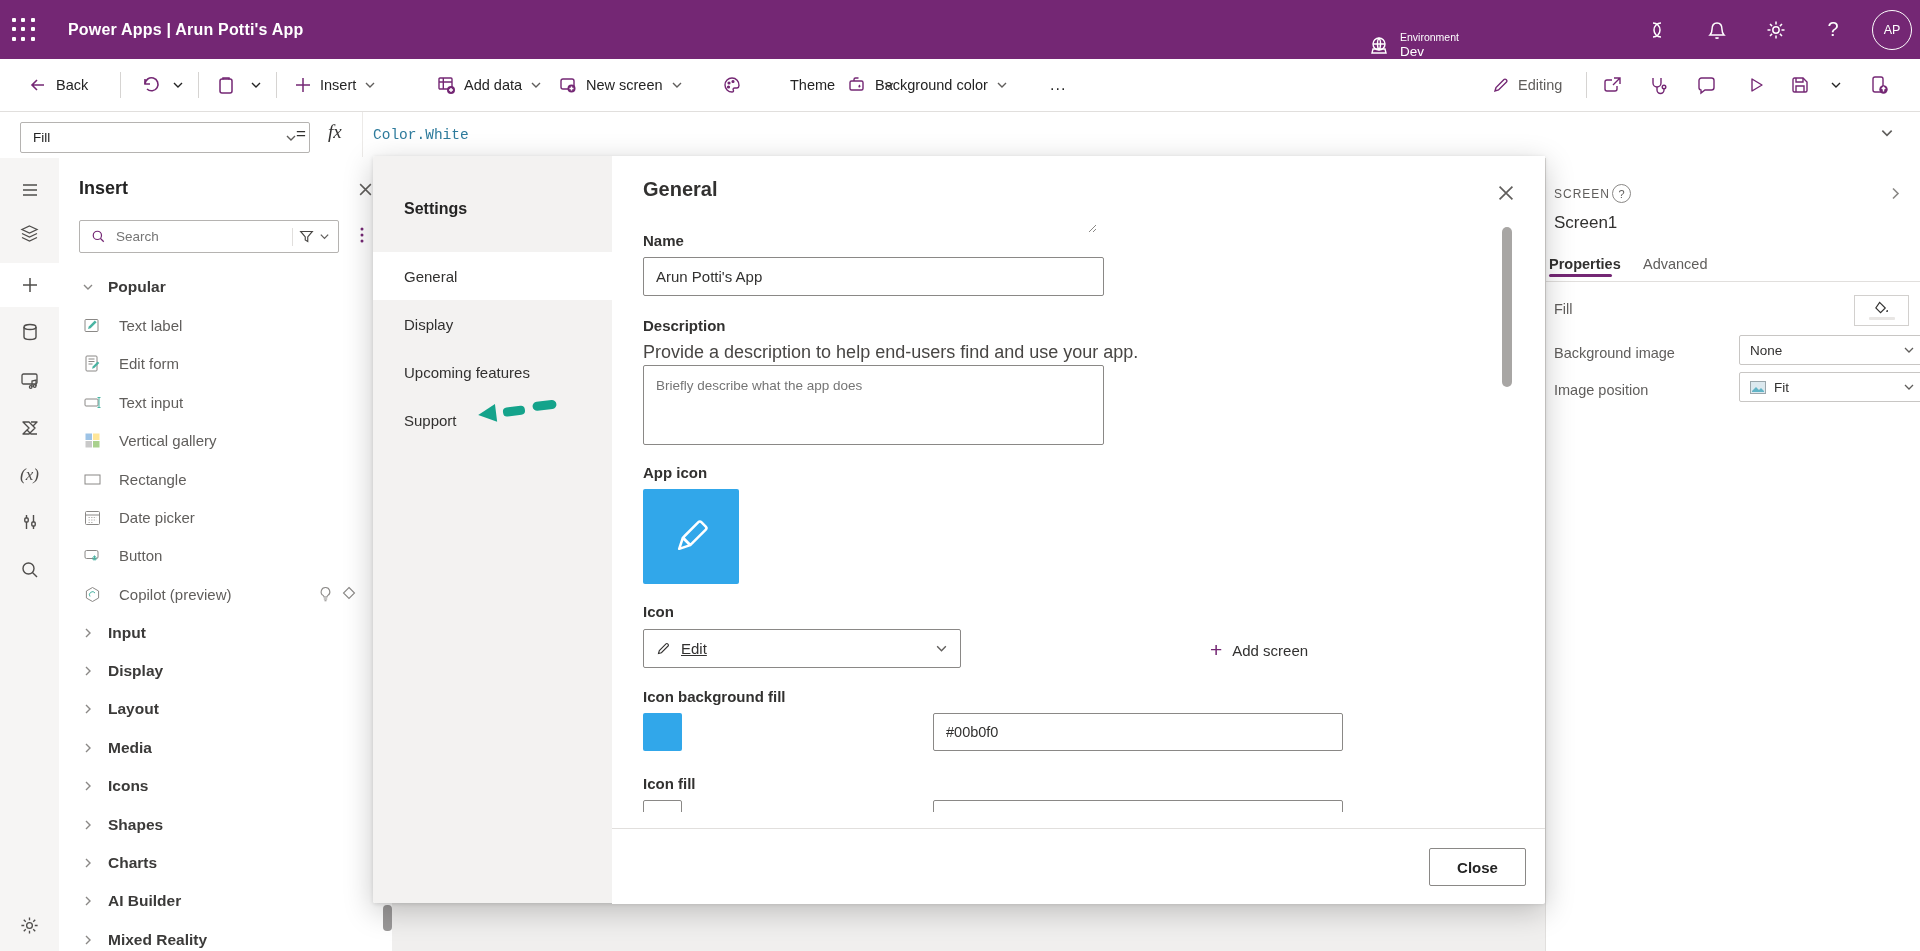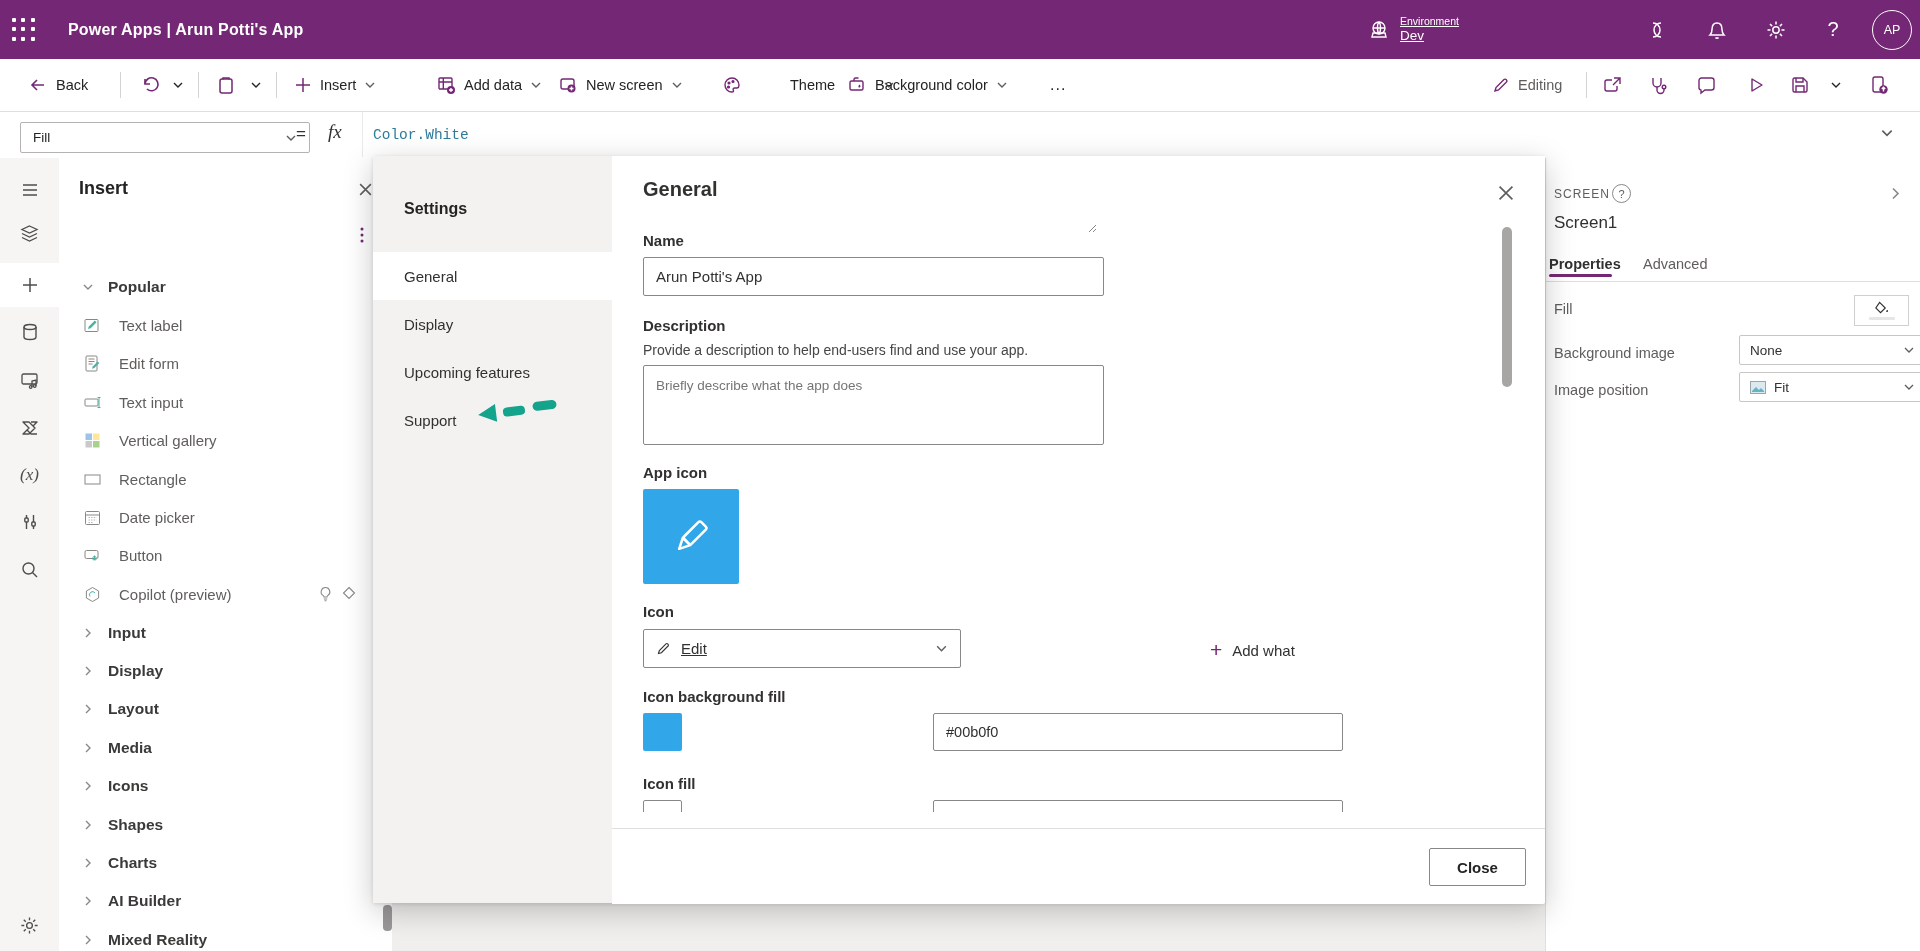--- a/index.html
+++ b/index.html
@@ -5,21 +5,21 @@
   html,body{margin:0;padding:0;background:#fff;}
   #app{position:relative;width:1920px;height:951px;overflow:hidden;
        font-family:"Liberation Sans",sans-serif;color:#242424;background:#fff;padding-left:48px;}
   .abs{position:absolute;}
   svg{display:block;}
   
   .topbar{left:0;top:0;width:1920px;height:59px;background:#742774;color:#fff;}
   .waffle{left:12px;top:18px;width:24px;height:24px;display:grid;grid-template-columns:repeat(3,1fr);gap:4px;cursor:pointer;}
   .waffle i{width:4px;height:4px;background:#fff;border-radius:1px;}
   .tb-title{left:68px;top:0;height:59px;display:flex;align-items:center;font-size:16px;font-weight:700;letter-spacing:.2px;}
-  .env{left:1368px;top:0;height:59px;display:flex;align-items:center;gap:10px;text-decoration:underline;}
+  .env{left:1368px;top:16px;height:59px;display:flex;align-items:center;gap:10px;}
   .env .lbl{font-size:10.5px;line-height:13px;}
   .env .val{font-size:13.5px;line-height:16px;}
   .tb-ic{top:0;height:59px;width:40px;display:flex;align-items:center;justify-content:center;color:#fff;cursor:pointer;}
   .avatar{left:1872px;top:10px;width:38px;height:38px;border:1.5px solid #fff;border-radius:50%;
           display:flex;align-items:center;justify-content:center;font-size:12.5px;cursor:pointer;}
   
   .toolbar{left:0;top:59px;width:1920px;height:52px;background:#fff;}
   .tgrp{top:0;height:52px;display:flex;align-items:center;gap:8px;white-space:nowrap;cursor:pointer;}
   .tgrp .txt{font-size:14.5px;color:#242424;}
   .tgrp .chev{color:#605e5c;}
@@ -84,21 +84,21 @@
   .mnav{position:absolute;left:0;top:96px;width:239px;}
   .mnav .nitem{height:48px;display:flex;align-items:center;padding-left:31px;font-size:15px;color:#323130;cursor:pointer;}
   .mnav .nitem.sel{background:#fff;}
   .mclose{position:absolute;left:1118px;top:22px;width:30px;height:30px;display:flex;align-items:center;justify-content:center;
           color:#605e5c;cursor:pointer;}
   .mscroll{position:absolute;left:1129px;top:71px;width:10px;height:160px;background:#a8a6a4;border-radius:5px;}
   .mcontent{position:absolute;left:239px;top:0;width:933px;height:656px;overflow:hidden;background:#fff;}
   .mc{position:absolute;left:31px;}
   .h1{font-size:20px;font-weight:600;color:#323130;}
   .flab{font-size:15px;font-weight:600;color:#323130;}
-  .fhelp{font-size:14px;color:#484644;}
+  .fhelp{font-size:18px;color:#484644;}
   .tinput{width:461px;height:39px;border:1px solid #8a8886;border-radius:2px;box-sizing:border-box;
           font-size:15px;color:#323130;padding:0 12px;font-family:inherit;outline:none;background:#fff;}
   .tarea{width:461px;height:80px;border:1px solid #8a8886;border-radius:2px;box-sizing:border-box;resize:none;
          font-size:13.5px;color:#323130;padding:12px;font-family:inherit;outline:none;background:#fff;}
   .resize-glyph{position:absolute;left:476px;top:68px;color:#8a8886;pointer-events:none;}
   .apptile{width:96px;height:95px;border-radius:2px;display:flex;align-items:center;justify-content:center;}
   .icondd{width:318px;height:39px;border:1px solid #8a8886;border-radius:2px;background:#fff;display:flex;align-items:center;
           padding:0 12px;box-sizing:border-box;gap:10px;font-size:15px;color:#323130;cursor:pointer;}
   .icondd .chev{margin-left:auto;color:#605e5c;}
   .addimg{display:flex;align-items:center;gap:10px;cursor:pointer;}
@@ -417,20 +417,40 @@
     </div>
   </div>
 
   <div class="abs ipanel">
     <div class="title">Insert</div>
     <div class="iclose">
       <svg width="15" height="15" viewBox="0 0 14 14" fill="none" stroke="currentColor" stroke-width="1.4">
           <path d="M2 2l10 10M12 2 2 12"></path>
         </svg>
     </div>
+    <div class="searchbox">
+      <span style="margin:0 8px 0 11px;color:#742774;">
+        <svg width="15" height="15" viewBox="0 0 20 20" fill="none" stroke="currentColor" stroke-width="1.6">
+            <circle cx="8.5" cy="8.5" r="5.5"></circle>
+            <path d="M12.7 12.7 17 17"></path>
+          </svg>
+      </span>
+      <input placeholder="Search" style="">
+      <span class="sb-sep"></span>
+      <span style="color:#484644;">
+        <svg width="15" height="15" viewBox="0 0 18 18" fill="none" stroke="currentColor" stroke-width="1.4">
+            <path d="M2 3h14l-5.5 6.5V15l-3-1.8V9.5z"></path>
+          </svg>
+      </span>
+      <span style="color:#605e5c;margin:0 8px 0 5px;">
+        <svg width="11" height="11" viewBox="0 0 12 12" fill="none" stroke="currentColor" stroke-width="1.4">
+            <path d="M2 4l4 4 4-4"></path>
+          </svg>
+      </span>
+    </div>
     <div class="abs" style="left:296px;top:66px;color:#742774;">
       <svg width="14" height="22" viewBox="0 0 14 22" fill="currentColor">
           <circle cx="7" cy="5" r="1.5"></circle>
           <circle cx="7" cy="11" r="1.5"></circle>
           <circle cx="7" cy="17" r="1.5"></circle>
         </svg>
     </div>
     <div class="ilist" id="insert-list">
         <div class="irow grp">
           <span class="chv">
@@ -706,21 +726,21 @@
         </span>
         <span>Edit</span>
         <span class="chev">
           <svg width="13" height="13" viewBox="0 0 12 12" fill="none" stroke="currentColor" stroke-width="1.3">
               <path d="M2 4l4 4 4-4"></path>
             </svg>
         </span>
       </div>
       <div class="mc addimg" style="top:482px;left:598px;">
         <span class="plus">+</span>
-        <span class="t">Add what</span>
+        <span class="t">Add screen</span>
       </div>
 
       <div class="mc flab" style="top:532px;">Icon background fill</div>
       <div class="mc swatch" style="top:557px;background:#31a7ea;"></div>
       <input class="mc hexin" style="top: 557px; left: 321px;" value="#00b0f0">
 
       <div class="mc flab" style="top:619px;">Icon fill</div>
       <div class="mc swatch" style="top:644px;background:#fff;border:1px solid #8a8886;box-sizing:border-box;"></div>
       <input class="mc hexin" style="top: 644px; left: 321px;">
     </div>

